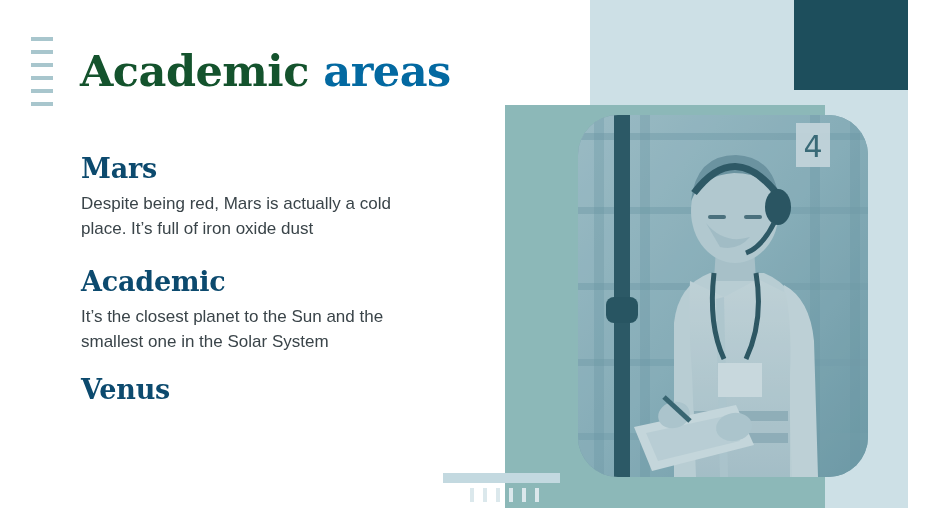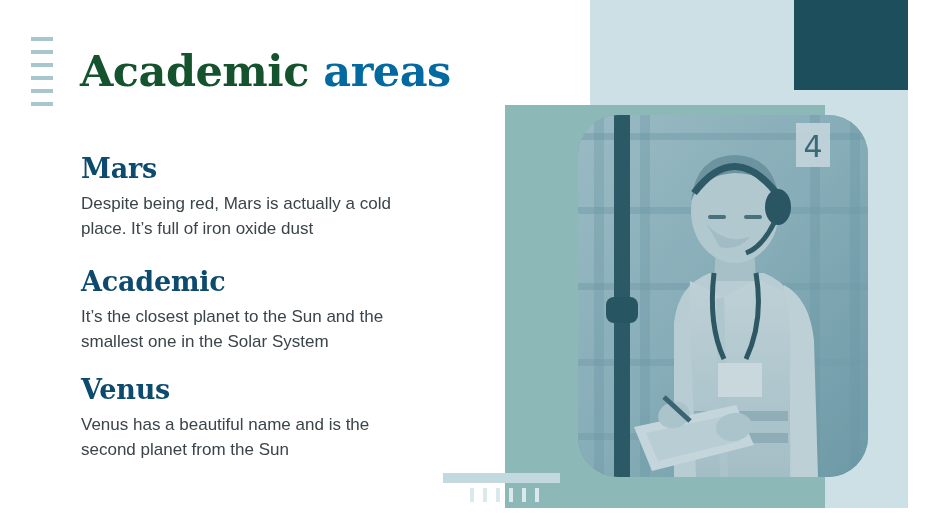--- a/index.html
+++ b/index.html
@@ -159,16 +159,15 @@
     <p>Despite being red, Mars is actually a cold place. It’s full of iron oxide dust</p>
   </div>
 
   <div class="block b2">
     <h2>Academic</h2>
     <p>It’s the closest planet to the Sun and the smallest one in the Solar System</p>
   </div>
 
   <div class="block b3">
     <h2>Venus</h2>
-    <p>Venus has a beautiful name and is the second planet from the Sun</p>
   </div>
 
 </div>
 
 </body></html>

